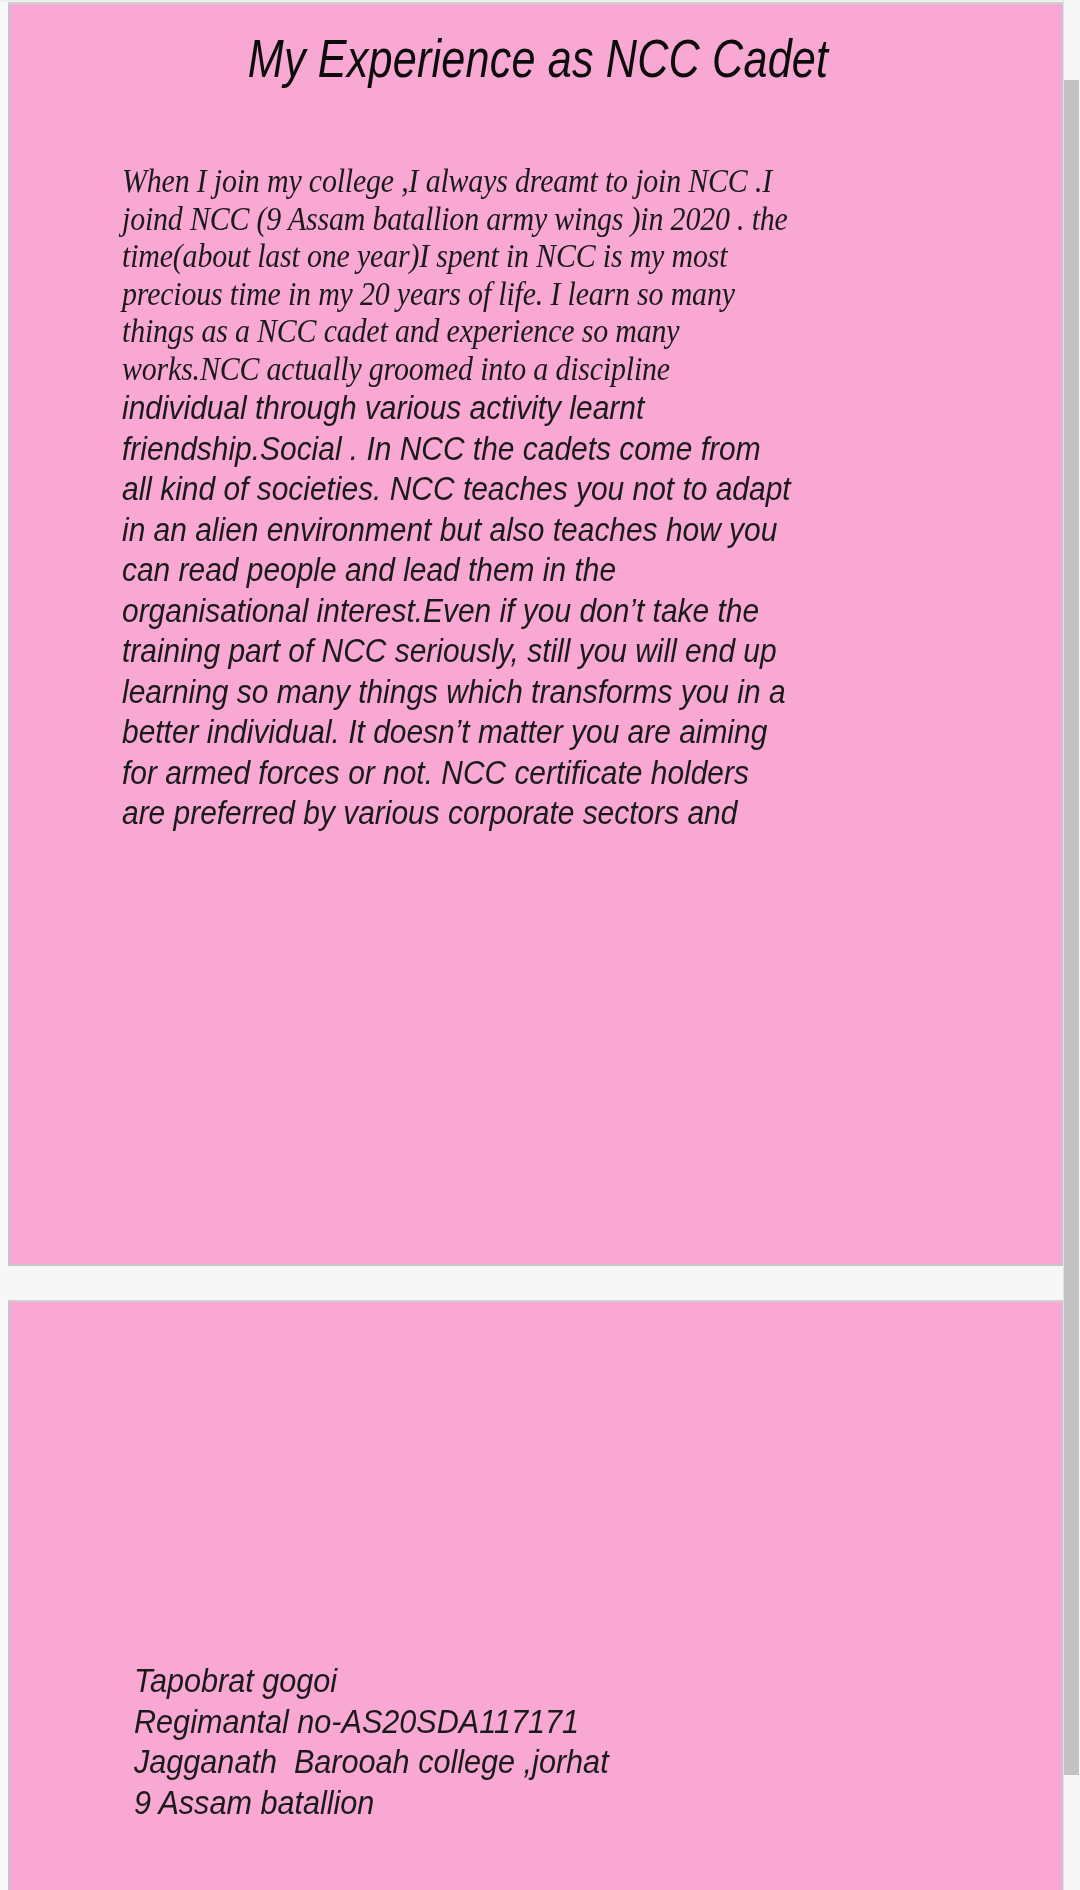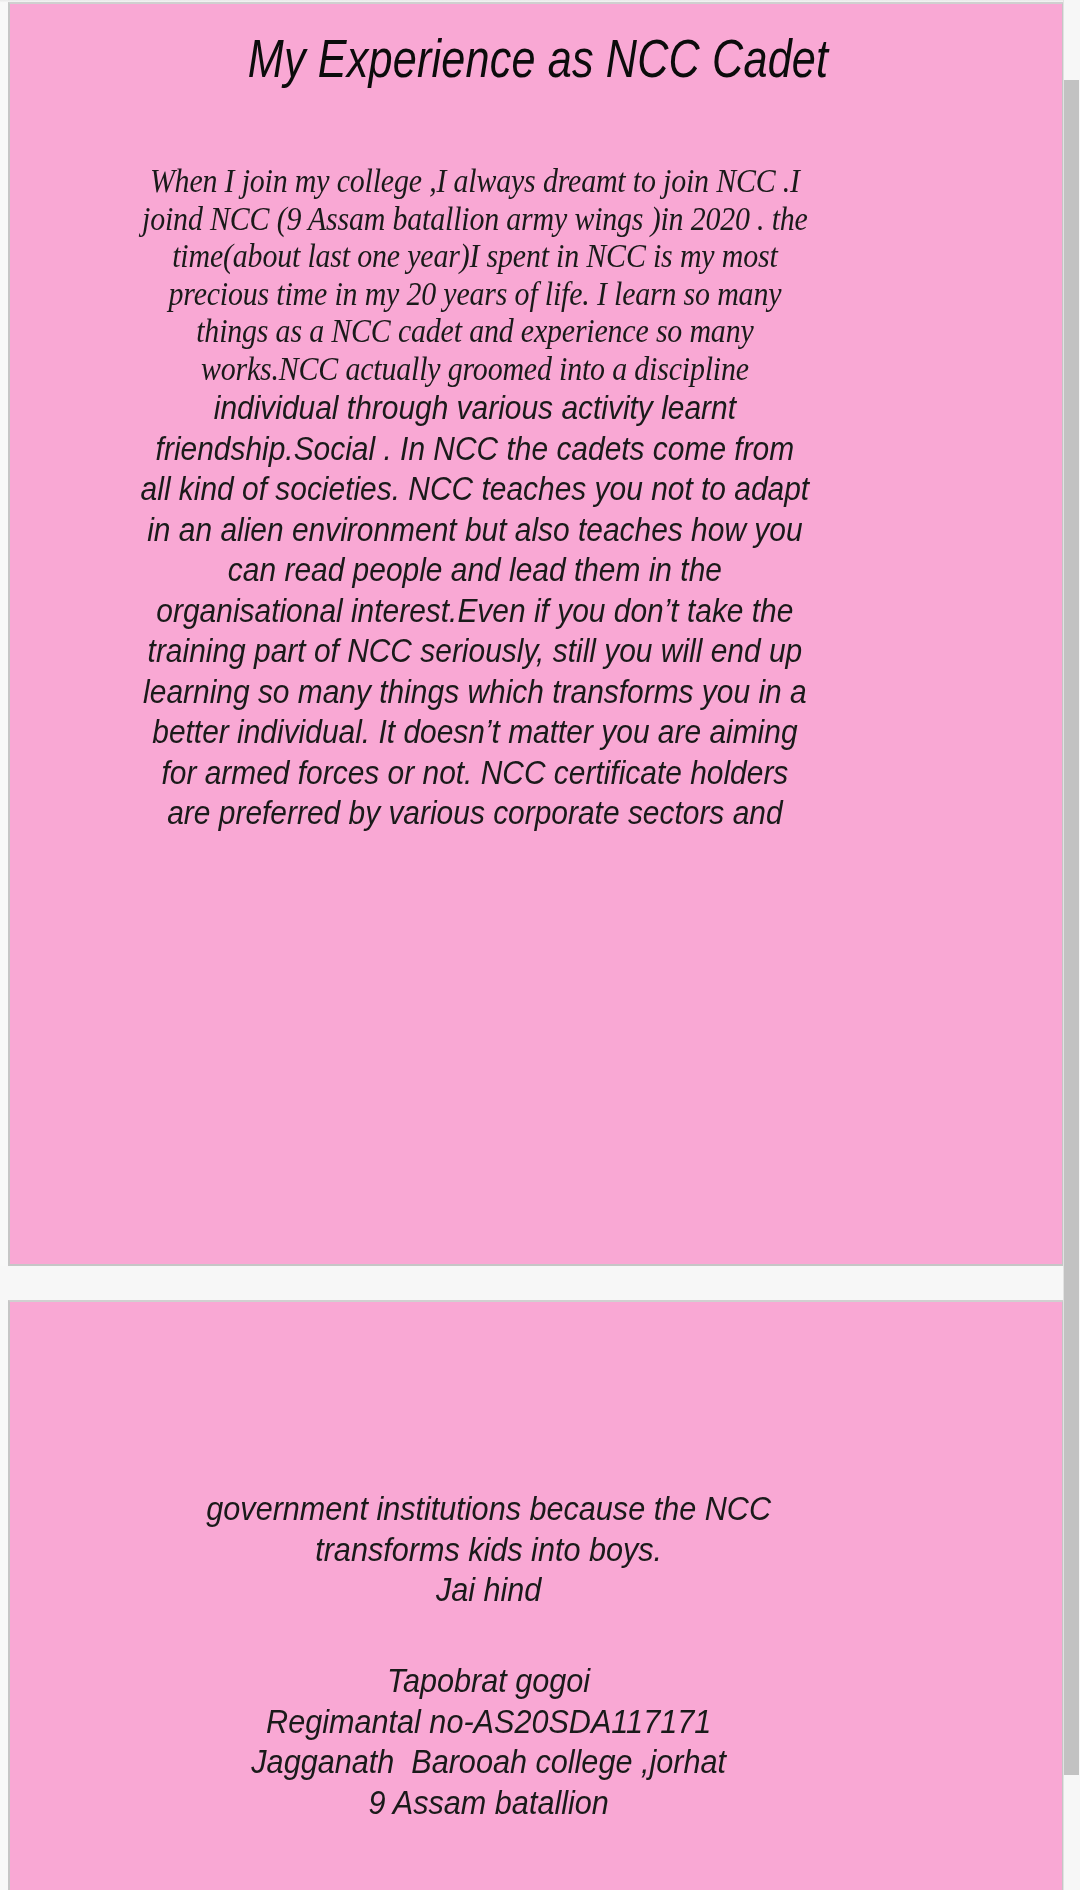--- a/index.html
+++ b/index.html
@@ -61,24 +61,24 @@
     color: #0c0c0c;
     transform: scaleX(0.80);
     transform-origin: center top;
     letter-spacing: 0.2px;
     white-space: nowrap;
   }
 
   
   .body-block {
     position: absolute;
-    left: 129px;
+    left: 112px;
     width: 660px;
     color: #1a1a1a;
-    text-align: center;
+    text-align: left;
   }
 
   
   .run-serif {
     font-family: "Liberation Serif", "DejaVu Serif", serif;
     font-style: italic;
     font-size: 34px;
     line-height: 37.5px;
     letter-spacing: -0.2px;
     display: inline;
@@ -115,20 +115,21 @@
 
   
   #para-cont {
     top: 186px;
     width: 700px;
   }
 
   #para-sign {
     top: 358px;
     width: 700px;
+    margin-left: 12px;
   }
 
   .sign-line {
     font-family: "Liberation Sans", sans-serif;
     font-style: italic;
     font-size: 34px;
     line-height: 40.5px;
     color: #1a1a1a;
     white-space: pre;
   }
@@ -190,24 +191,20 @@
       </div>
 
     </div>
   </div>
 
   <div id="page-gap"></div>
 
   <div class="page" id="page-2">
     <div class="page-inner">
 
-      <div class="body-block" id="para-cont">
-        <span class="squeeze-sans"><span class="run-sans" style="white-space: pre-line;">government institutions because the NCC transforms kids into boys.
-Jai hind</span></span>
-      </div>
 
       <div class="body-block" id="para-sign">
         <span class="squeeze-sans">
           <div class="sign-line">Tapobrat gogoi</div>
           <div class="sign-line">Regimantal no-AS20SDA117171</div>
           <div class="sign-line">Jagganath  Barooah college ,jorhat</div>
           <div class="sign-line">9 Assam batallion</div>
         </span>
       </div>
 

